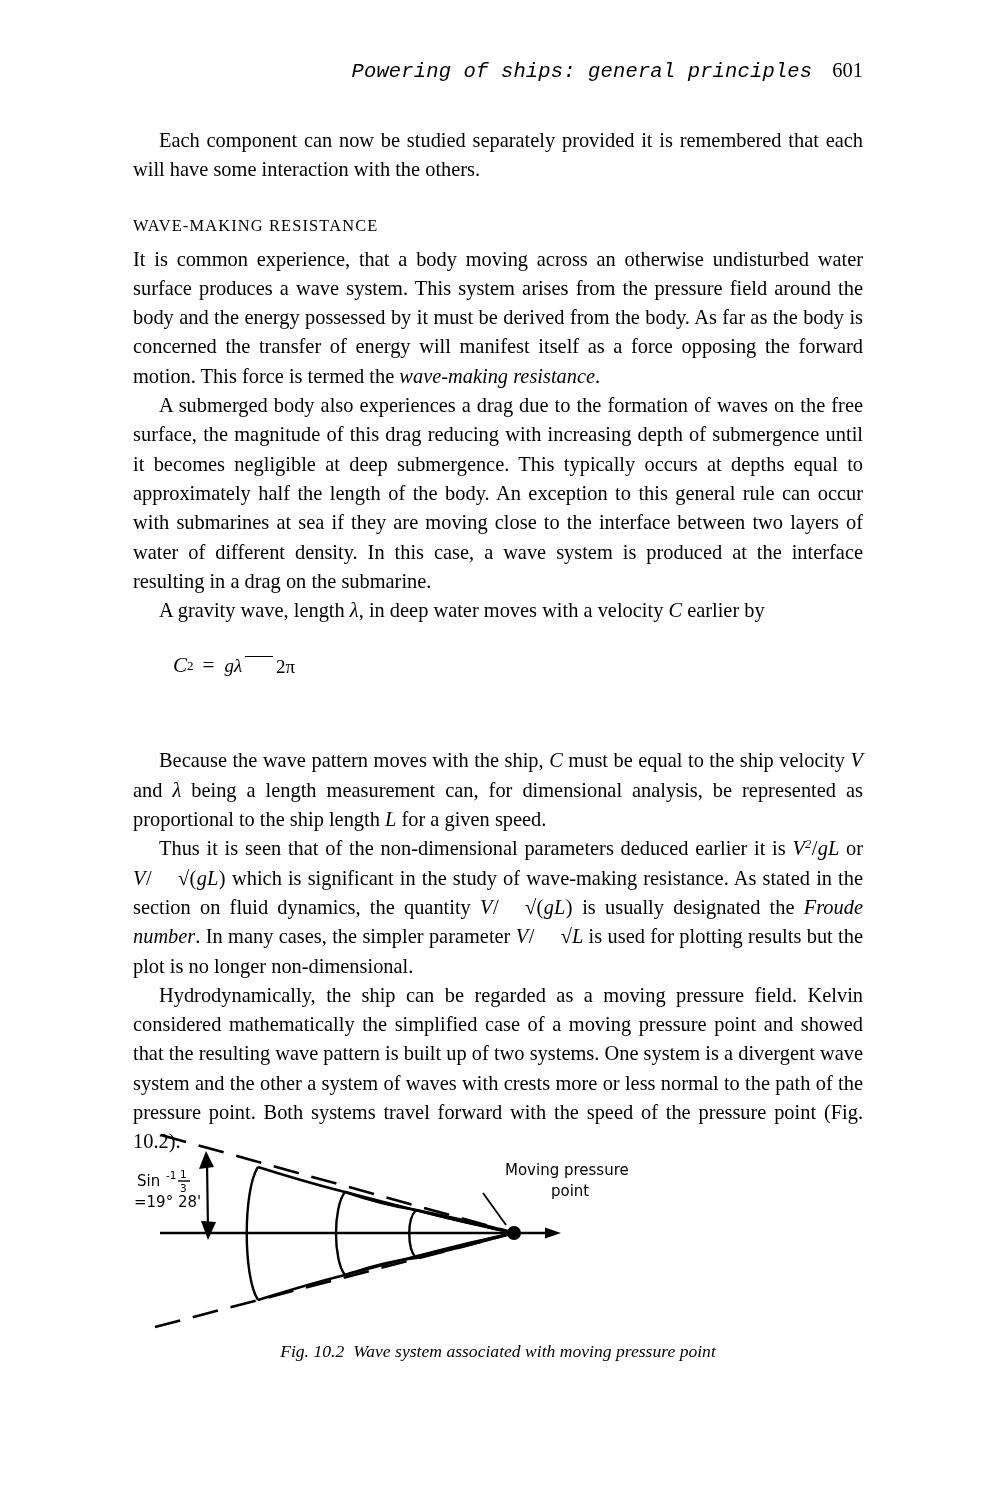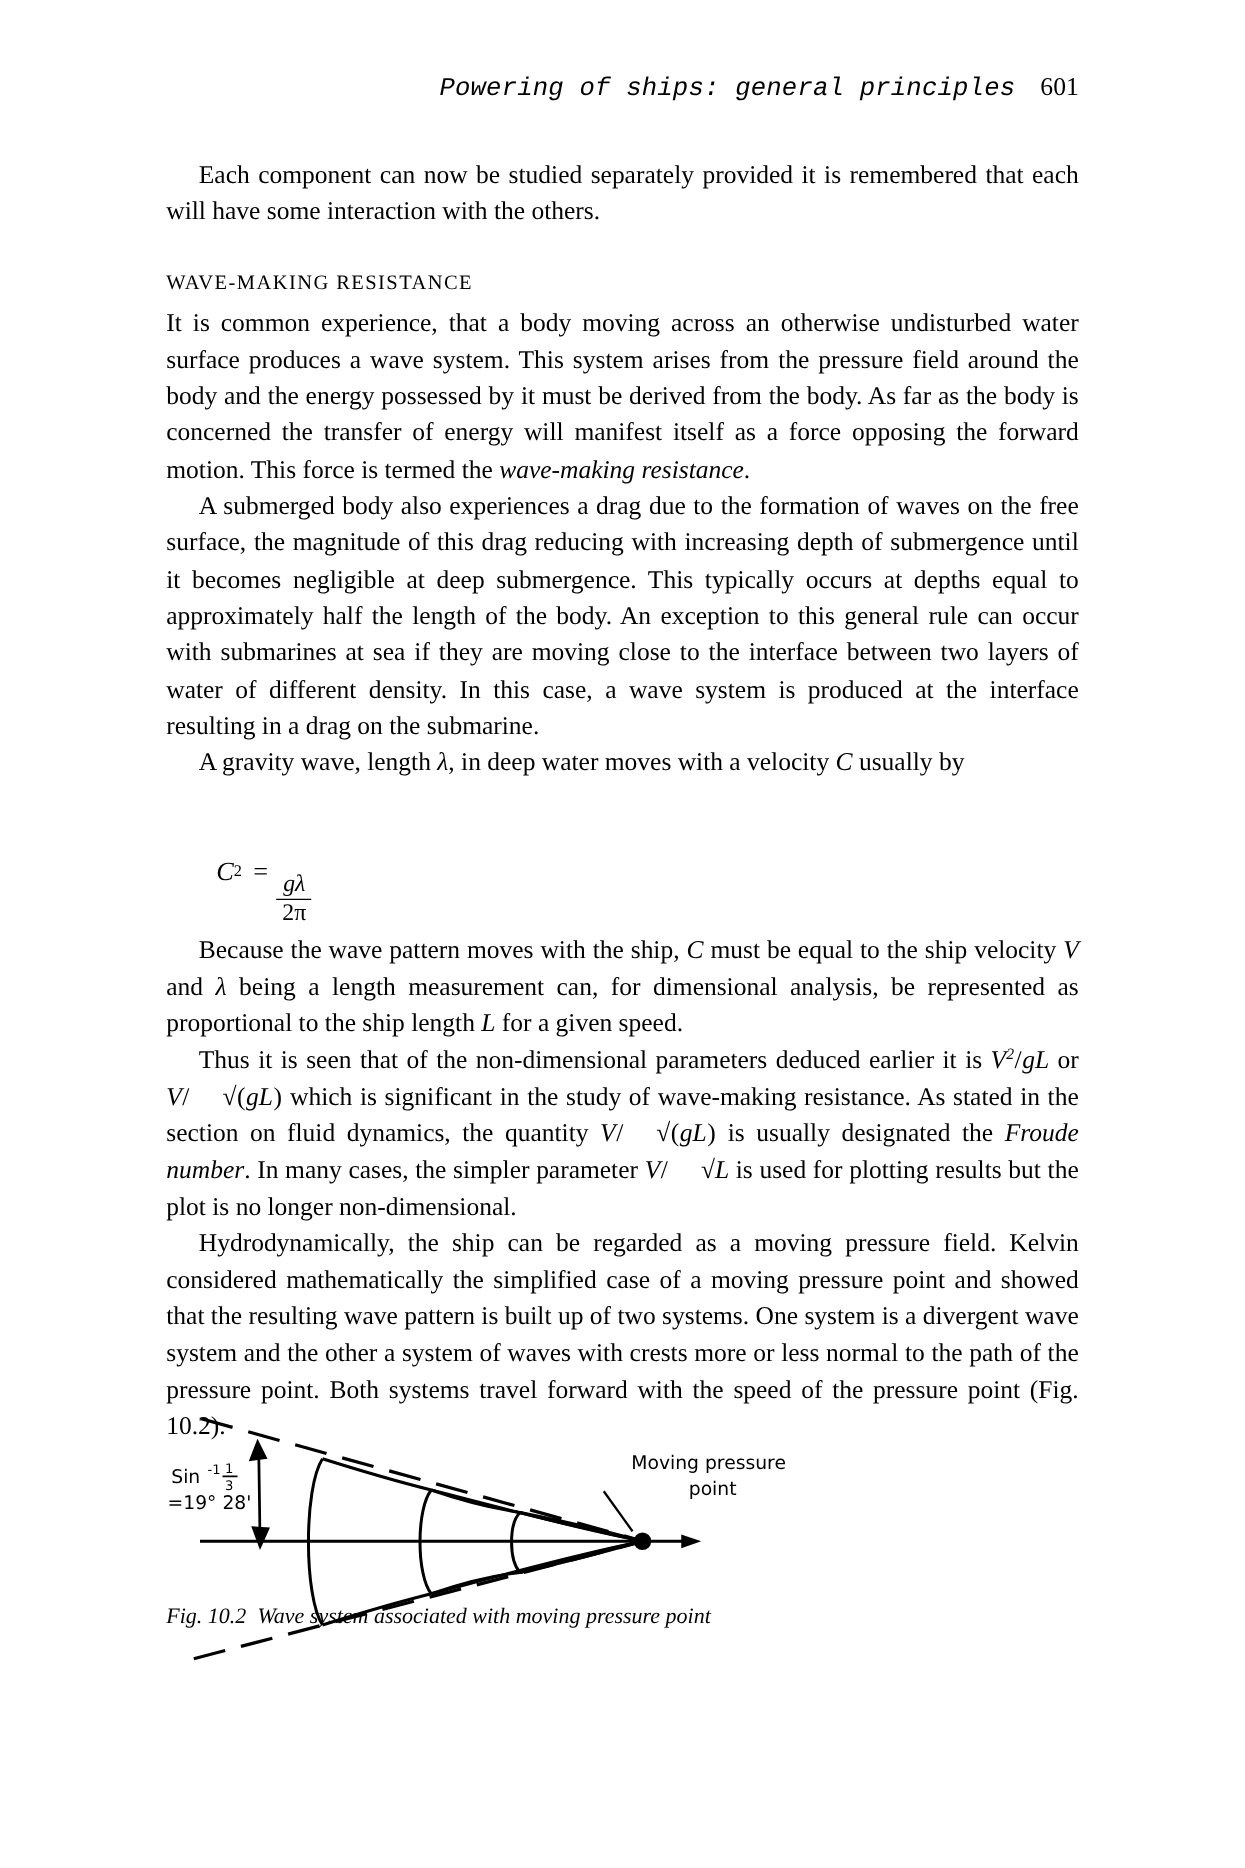--- a/index.html
+++ b/index.html
@@ -98,25 +98,22 @@
     align-items: center;
     font-size: 21px;
   }
   .eqn-lhs { font-style: italic; }
   .eqn-eq {
     font-style: normal;
     margin: 0 7px 0 9px;
   }
   .frac {
     display: inline-flex;
-    flex-direction: column;
-    align-items: center;
     vertical-align: middle;
     line-height: 1.02;
-    margin-top: 45px;
   }
   .frac .num {
     font-style: italic;
     padding: 0 3px 1px 3px;
     font-size: 19px;
   }
   .frac .bar {
     width: 100%;
     min-width: 28px;
     height: 1.4px;
@@ -134,25 +131,26 @@
     left: 133px;
     top: 1120px;
     width: 730px;
     height: 270px;
   }
   .figure svg { display: block; }
 
   .figcaption {
     position: absolute;
     left: 133px;
-    top: 1281px;
+    top: 1340px;
     width: 730px;
     font-size: 17.6px;
     font-style: italic;
     line-height: 22px;
+    text-align: center;
   }
   .figcaption .figno { font-style: italic; }
   .figcaption .figtext { font-style: italic; margin-left: 9px; }
 
   
   .dlabel {
     font-family: "DejaVu Sans", "Liberation Sans", sans-serif;
     font-size: 15px;
     fill: #000;
   }
@@ -174,21 +172,21 @@
   <div class="textblock">
 
     <p class="body indent">Each component can now be studied separately provided it is remembered that each will have some interaction with the others.</p>
 
     <h2 class="section">WAVE-MAKING RESISTANCE</h2>
 
     <p class="body noindent"><span>It is common experience, that a body moving across an otherwise undisturbed water surface produces a wave system. This system arises from the pressure field around the body and the energy possessed by it must be derived from the body. As far as the body is concerned the transfer of energy will manifest itself as a force opposing the forward motion. This force is termed the </span><i>wave-making resistance</i><span>.</span></p>
 
     <p class="body indent">A submerged body also experiences a drag due to the formation of waves on the free surface, the magnitude of this drag reducing with increasing depth of submergence until it becomes negligible at deep submergence. This typically occurs at depths equal to approximately half the length of the body. An exception to this general rule can occur with submarines at sea if they are moving close to the interface between two layers of water of different density. In this case, a wave system is produced at the interface resulting in a drag on the submarine.</p>
 
-    <p class="body indent"><span>A gravity wave, length </span><span class="mi">λ</span><span>, in deep water moves with a velocity </span><span class="mi">C</span><span> usually by</span></p>
+    <p class="body indent"><span>A gravity wave, length </span><span class="mi">λ</span><span>, in deep water moves with a velocity </span><span class="mi">C</span><span> earlier by</span></p>
 
     <div class="eqn">
       <div class="eqn-inner">
         <span class="eqn-lhs">C</span>
           <sup class="exp">2</sup>
         <span class="eqn-eq">=</span>
         <span class="frac">
           <span class="num">gλ</span>
           <span class="bar"></span>
           <span class="den"><span>2</span><span>π</span></span>

